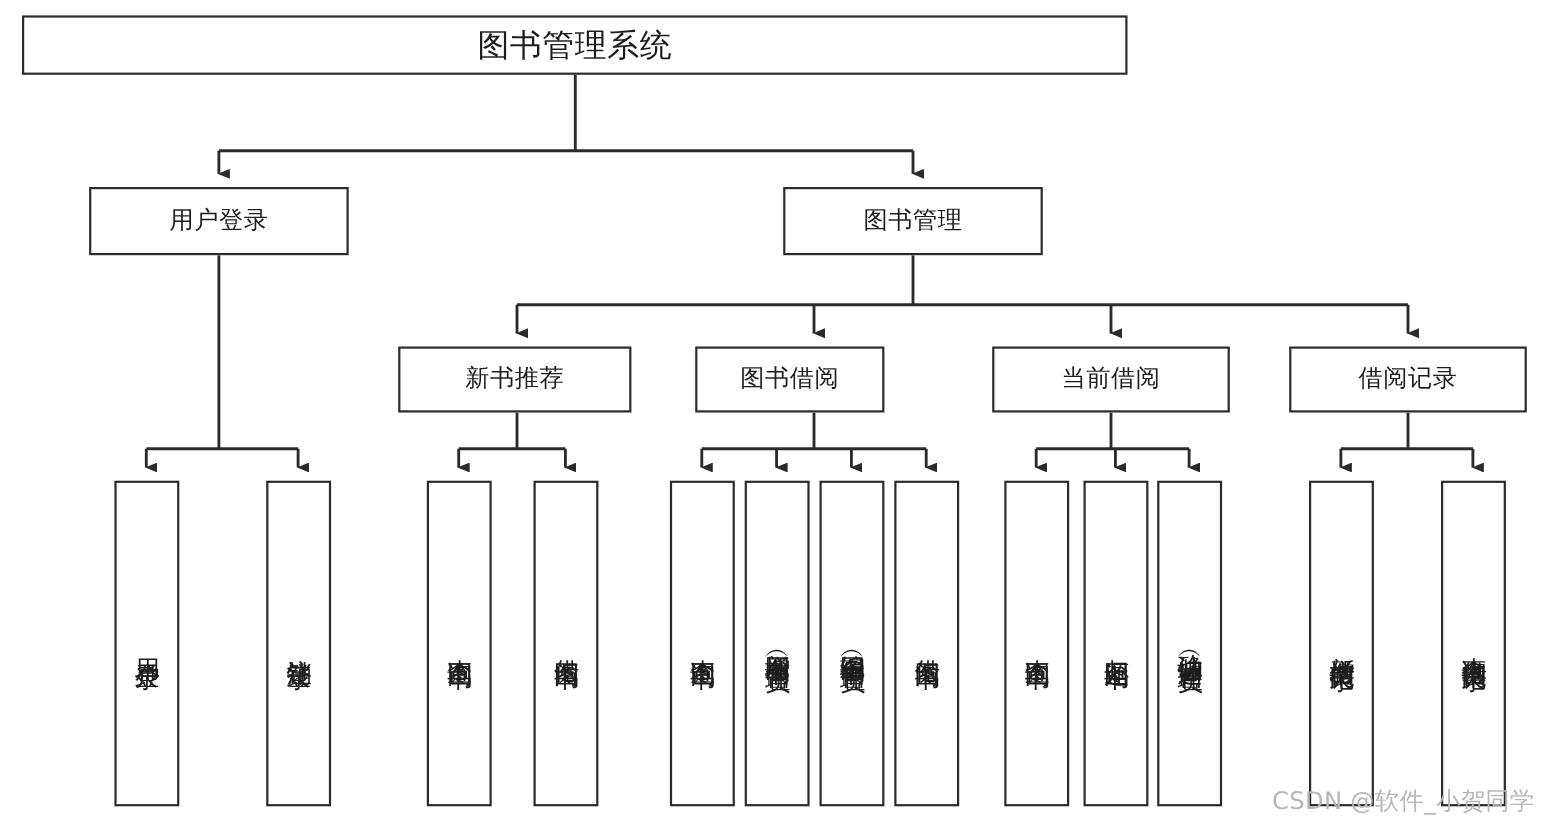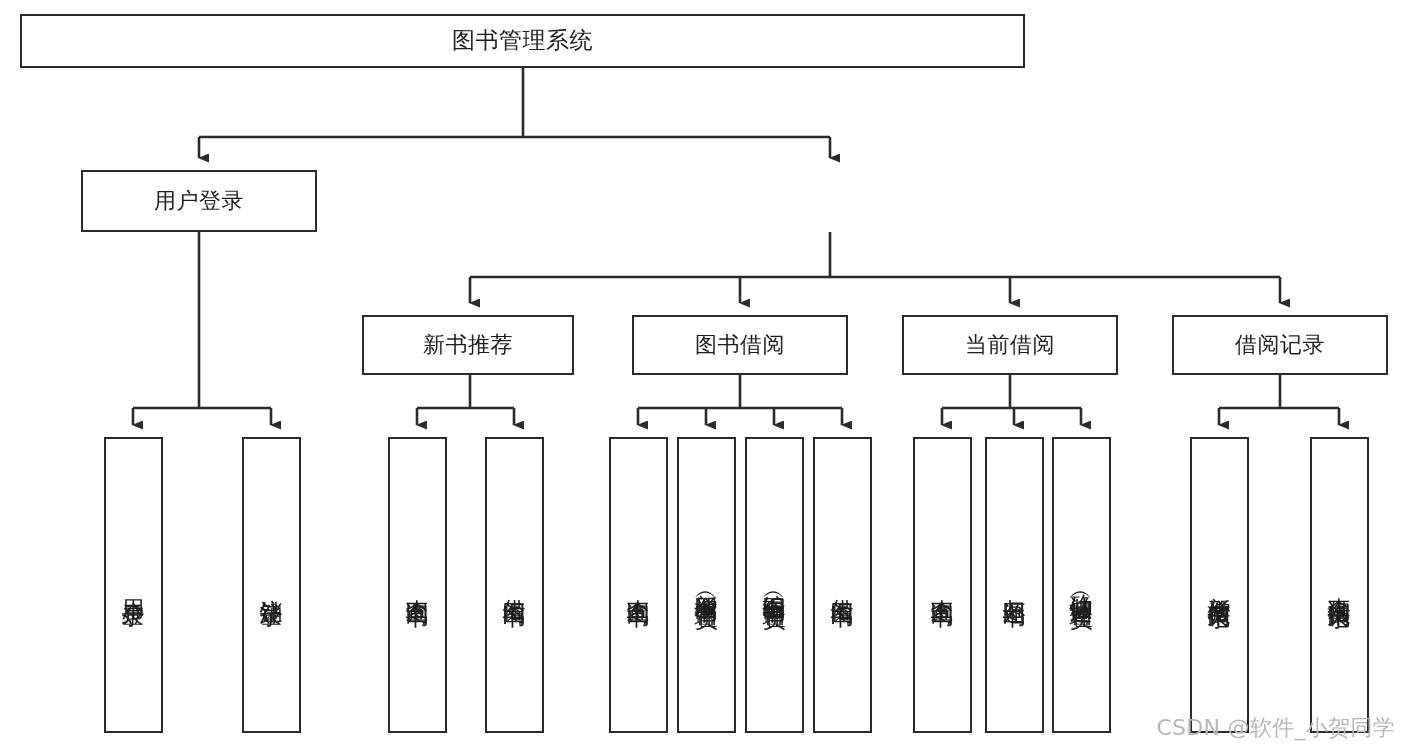--- a/index.html
+++ b/index.html
@@ -40,21 +40,21 @@
     line-height: 1.12;
     white-space: pre;
     text-align: center;
   }
   
   .node.horiz .node-label {
     font-size: 22px;
     letter-spacing: 0.5px;
   }
   .node.root .node-label {
-    font-size: 23px;
+    font-size: 29px;
   }
   
   .node.vert {
     align-items: center;
     justify-content: center;
   }
   .node.vert .node-label {
     writing-mode: vertical-rl;
     text-orientation: upright;
     font-size: 23px;
@@ -128,25 +128,28 @@
     </g>
   </svg>
 
   <div class="node horiz root" style="left: 20px; top: 14px; width: 1005px; height: 54px;">
     <span class="node-label">图书管理系统</span>
   </div>
 
   <div class="node horiz" style="left: 81px; top: 170px; width: 236px; height: 62px;">
     <span class="node-label">用户登录</span>
   </div>
+  <div class="node horiz" style="left: 712px; top: 170px; width: 236px; height: 62px;">
+    <span class="node-label">图书管理</span>
+  </div>
 
   <div class="node horiz" style="left: 362px; top: 315px; width: 212px; height: 60px;">
     <span class="node-label">新书推荐</span>
   </div>
-  <div class="node horiz" style="left: 632px; top: 315px; width: 216px; height: 60px;">
+  <div class="node horiz" style="left: 632px; top: 315px; width: 172px; height: 60px;">
     <span class="node-label">图书借阅</span>
   </div>
   <div class="node horiz" style="left: 1172px; top: 315px; width: 216px; height: 60px;">
     <span class="node-label">借阅记录</span>
   </div>
   <div class="node horiz" style="left: 902px; top: 315px; width: 216px; height: 60px;">
     <span class="node-label">当前借阅</span>
   </div>
 
   <div class="node vert" style="left: 104px; top: 437px; width: 59px; height: 296px;">

